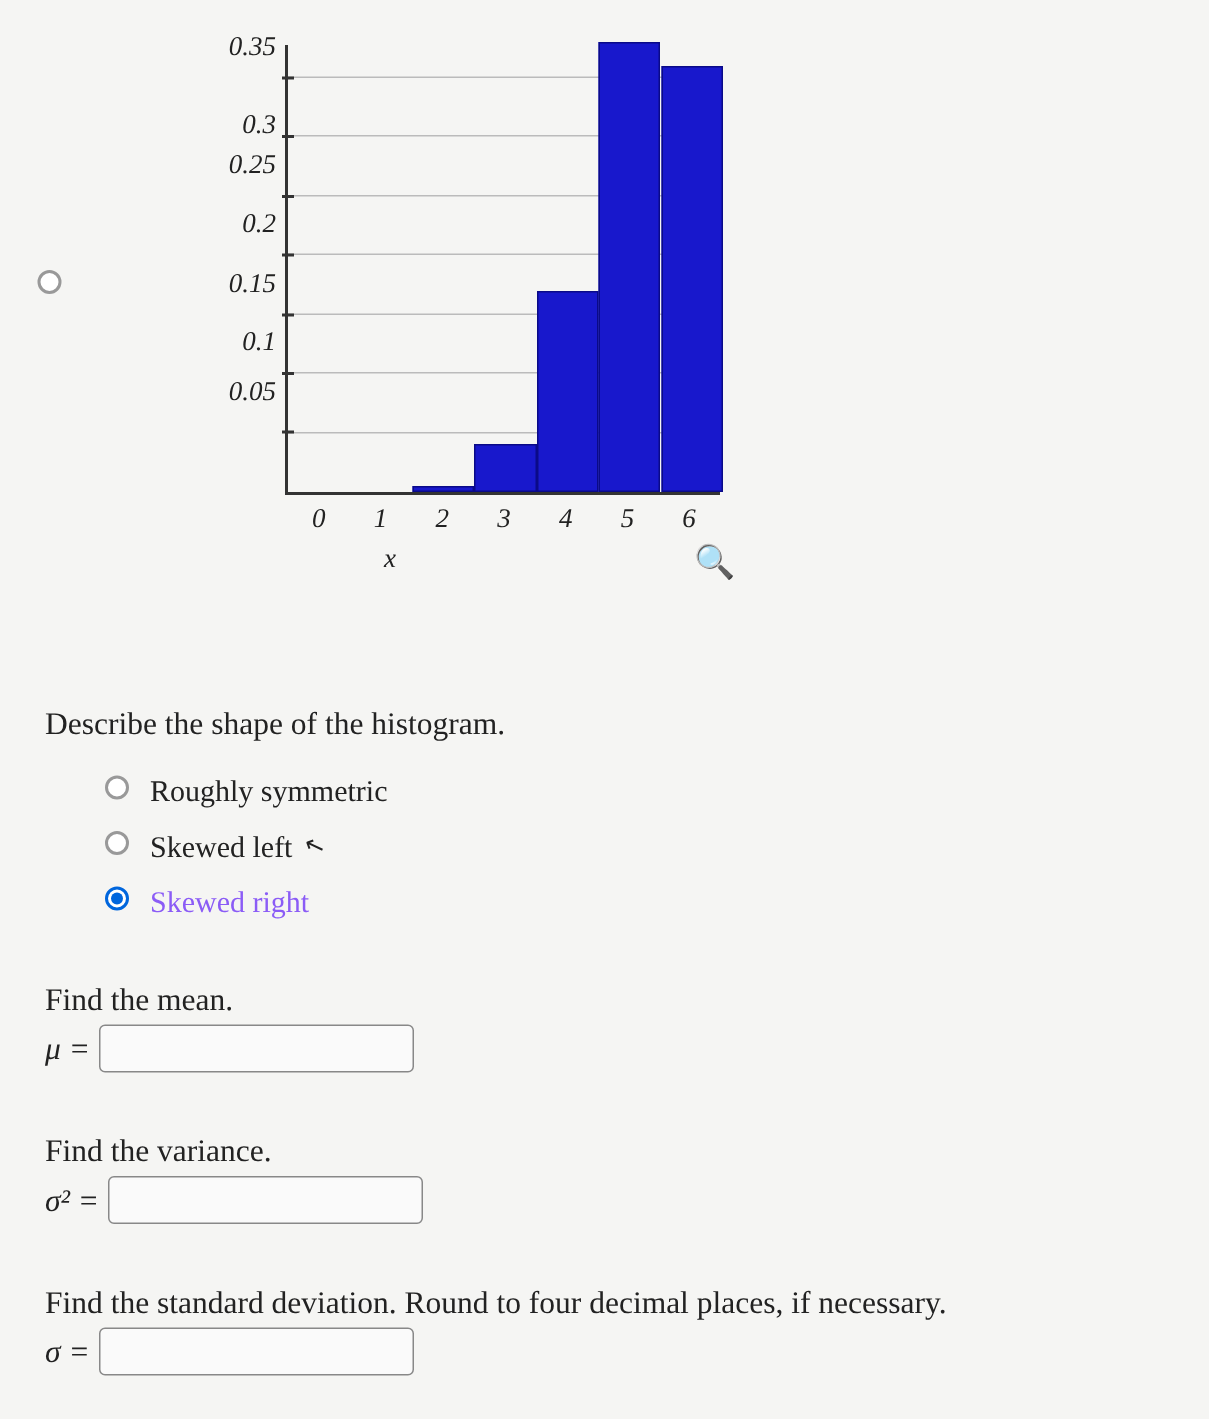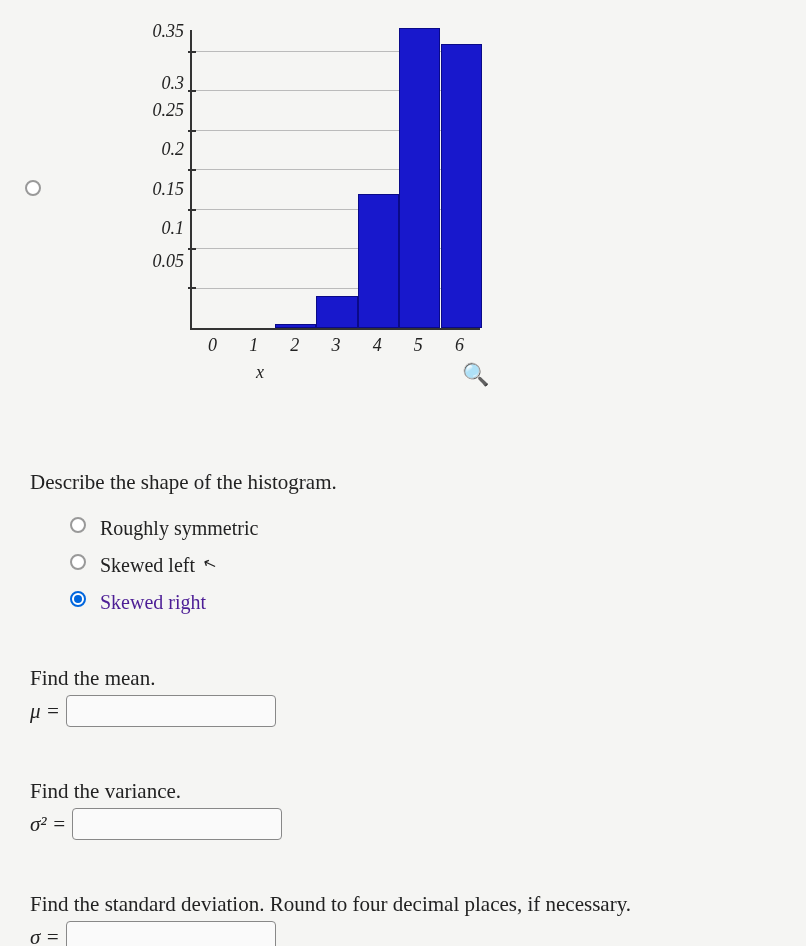--- a/index.html
+++ b/index.html
@@ -132,29 +132,29 @@
     .radio.selected::after {
       content: '';
       position: absolute;
       left: 2px;
       top: 2px;
       width: 8px;
       height: 8px;
       background: #0066dd;
       border-radius: 50%;
     }
-    .selected-label { color: #4c1d95; font-weight: 500; }
+    .selected-label { color: #8b5cf6; font-weight: 500; }
     .cursor {
       display: inline-block;
       margin-left: 8px;
       font-size: 16px;
       transform: rotate(-20deg);
     }
     .find-block {
-      margin-top: 52px;
+      margin-top: 40px;
       font-size: 21px;
     }
     .find-prompt { margin-bottom: 4px; }
     .input-row {
       display: flex;
       align-items: center;
       gap: 6px;
     }
     .sym { font-style: italic; font-family: Georgia, serif; }
     .textinput {

